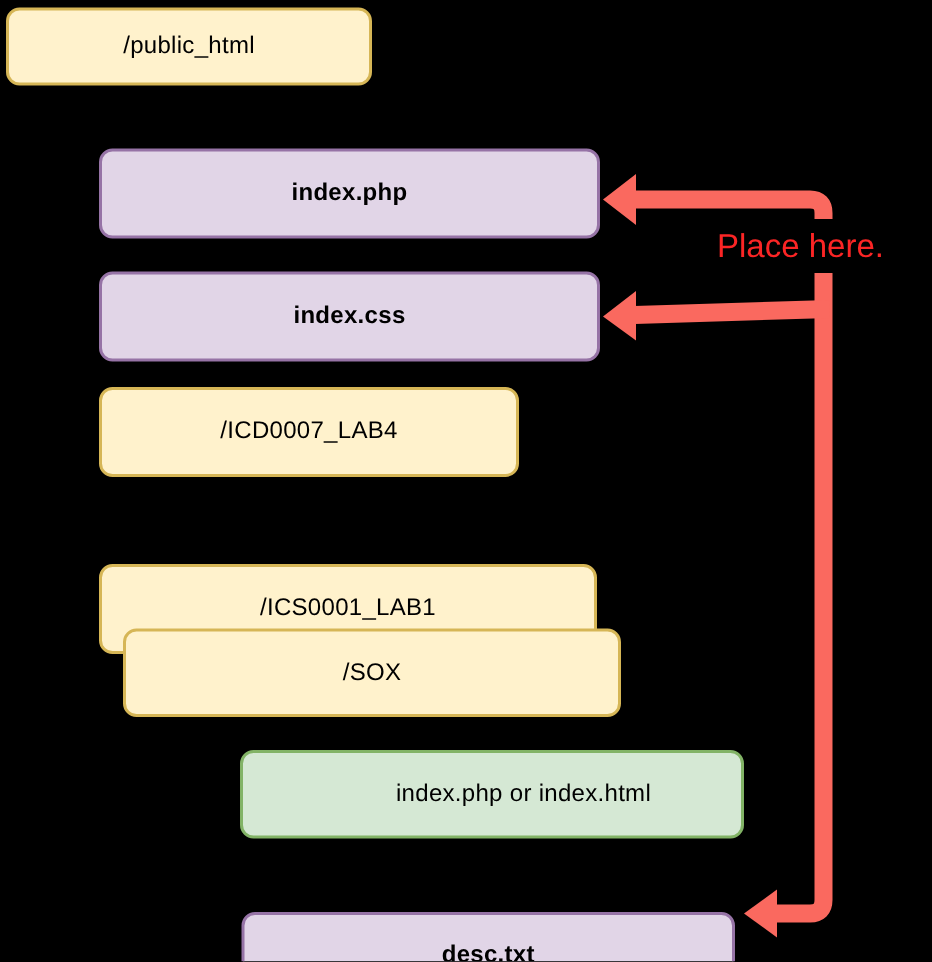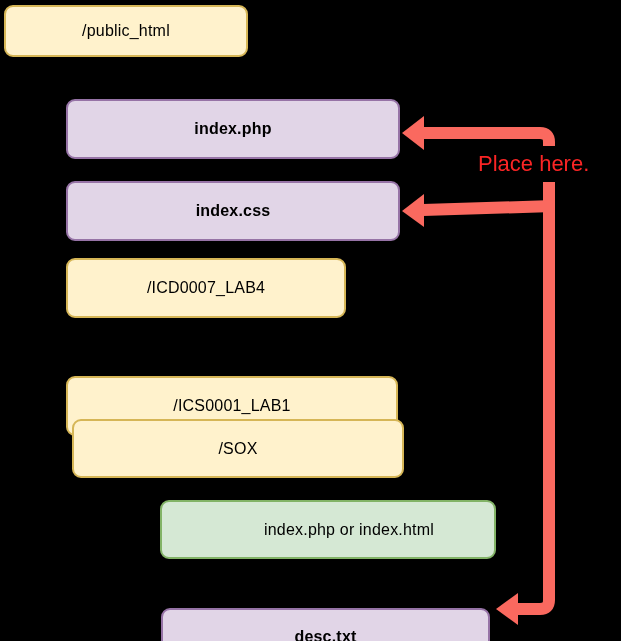--- a/index.html
+++ b/index.html
@@ -54,21 +54,21 @@
     </div>
     <div class="node purple bold" style="left: 66px; top: 181px; width: 334px; height: 60px;">
       <span>index.css</span>
     </div>
     <div class="node yellow" style="left: 66px; top: 258px; width: 280px; height: 60px;">
       <span>/ICD0007_LAB4</span>
     </div>
     <div class="node yellow" style="left: 66px; top: 340px; width: 332px; height: 60px; margin-top: 36px;">
       <span>/ICS0001_LAB1</span>
     </div>
-    <div class="node yellow" style="left: 72px; top: 419px; width: 332px; height: 59px;">
+    <div class="node yellow" style="left: 82px; top: 419px; width: 332px; height: 59px;">
       <span>/SOX</span>
     </div>
     <div class="node green" style="left: 160px; top: 500px; width: 336px; height: 59px;">
       <span>index.php or index.html</span>
     </div>
     <div class="node purple bold" style="left: 161px; top: 580px; width: 329px; height: 57px; margin-top: 28px;">
       <span>desc.txt</span>
     </div>
     <svg id="arrows" width="621" height="641" viewBox="0 0 621 641">
 

